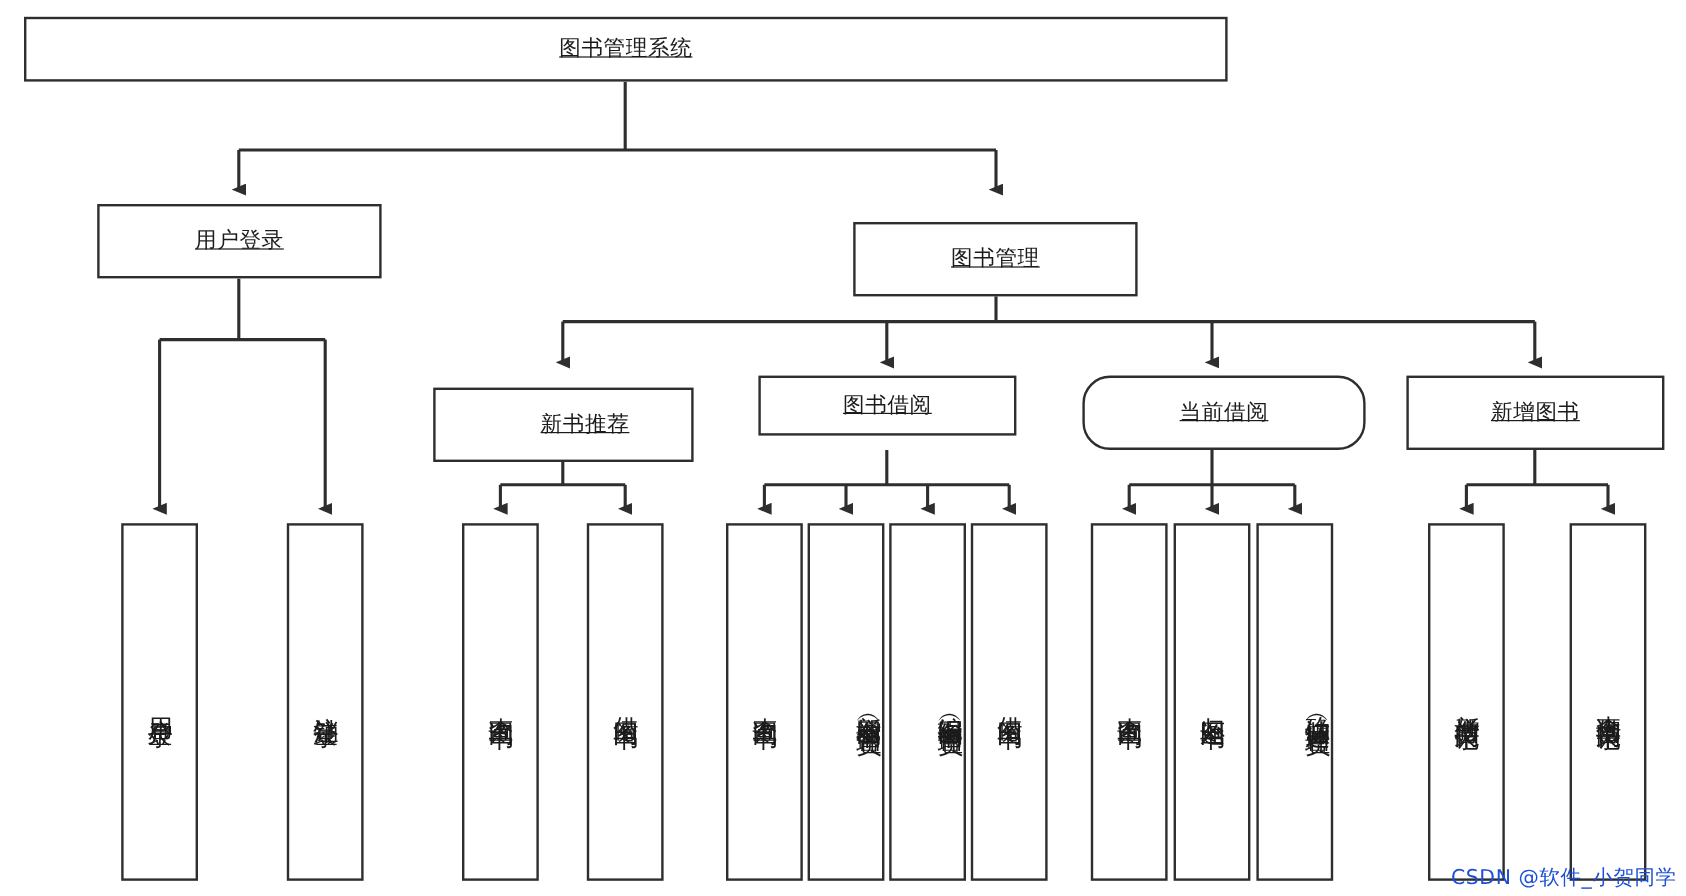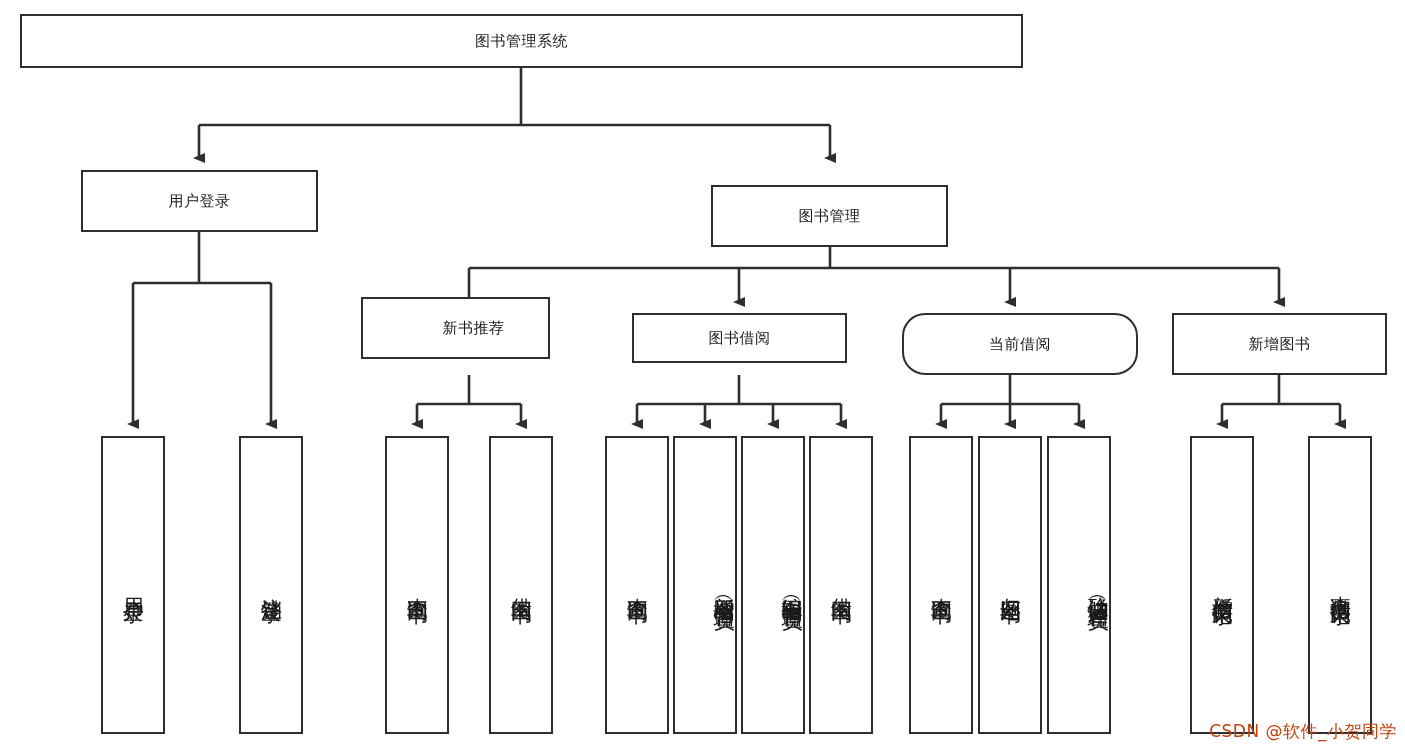--- a/index.html
+++ b/index.html
@@ -28,24 +28,25 @@
     box-sizing: border-box;
     background: #ffffff;
     border: 2.5px solid #2e2e2e;
     display: flex;
     align-items: center;
     justify-content: center;
     color: #1b1b1b;
     overflow: hidden;
   }
   .node-h {
-    font-size: 15px;
+    font-size: 18px;
     letter-spacing: 0.5px;
     line-height: 1.1;
     white-space: nowrap;
+    text-decoration: underline;
   }
   .node-v {
     writing-mode: vertical-rl;
     text-orientation: upright;
     font-size: 21px;
     letter-spacing: 2px;
     line-height: 1.1;
     align-items: flex-start;
     padding-top: 12px;
   }
@@ -54,21 +55,21 @@
   }
   .node-v.mid {
     align-items: center;
     padding-top: 0;
   }
   #watermark {
     position: absolute;
     right: 8px;
     bottom: 4px;
     font-size: 17px;
-    color: #c2410c;
+    color: #1d4ed8;
     white-space: nowrap;
     letter-spacing: 0.5px;
   }
 </style>
 </head>
 <body>
 
 <div id="canvas">
 
   <svg id="wires" viewBox="0 0 1405 747">
@@ -125,21 +126,21 @@
     <span>图书管理系统</span>
   </div>
 
   <div class="node node-h" style="left:81px; top:170px; width:237px; height:62px;">
     <span>用户登录</span>
   </div>
   <div class="node node-h" style="left:711px; top:170px; width:237px; height:62px;margin-top:15px;">
     <span>图书管理</span>
   </div>
 
-  <div class="node node-h" style="left:361px; top:297px; width:189px; height:62px;padding-left:36px;">
+  <div class="node node-h" style="left:361px; top:323px; width:217px; height:62px;padding-left:36px;">
     <span>新书推荐</span>
   </div>
   <div class="node node-h" style="left:632px; top:313px; width:215px; height:50px;">
     <span>图书借阅</span>
   </div>
   <div class="node node-h" style="left:902px; top:313px; width:236px; height:62px;border-radius:23px;">
     <span>当前借阅</span>
   </div>
   <div class="node node-h" style="left:1172px; top:313px; width:215px; height:62px;">
     <span>新增图书</span>

